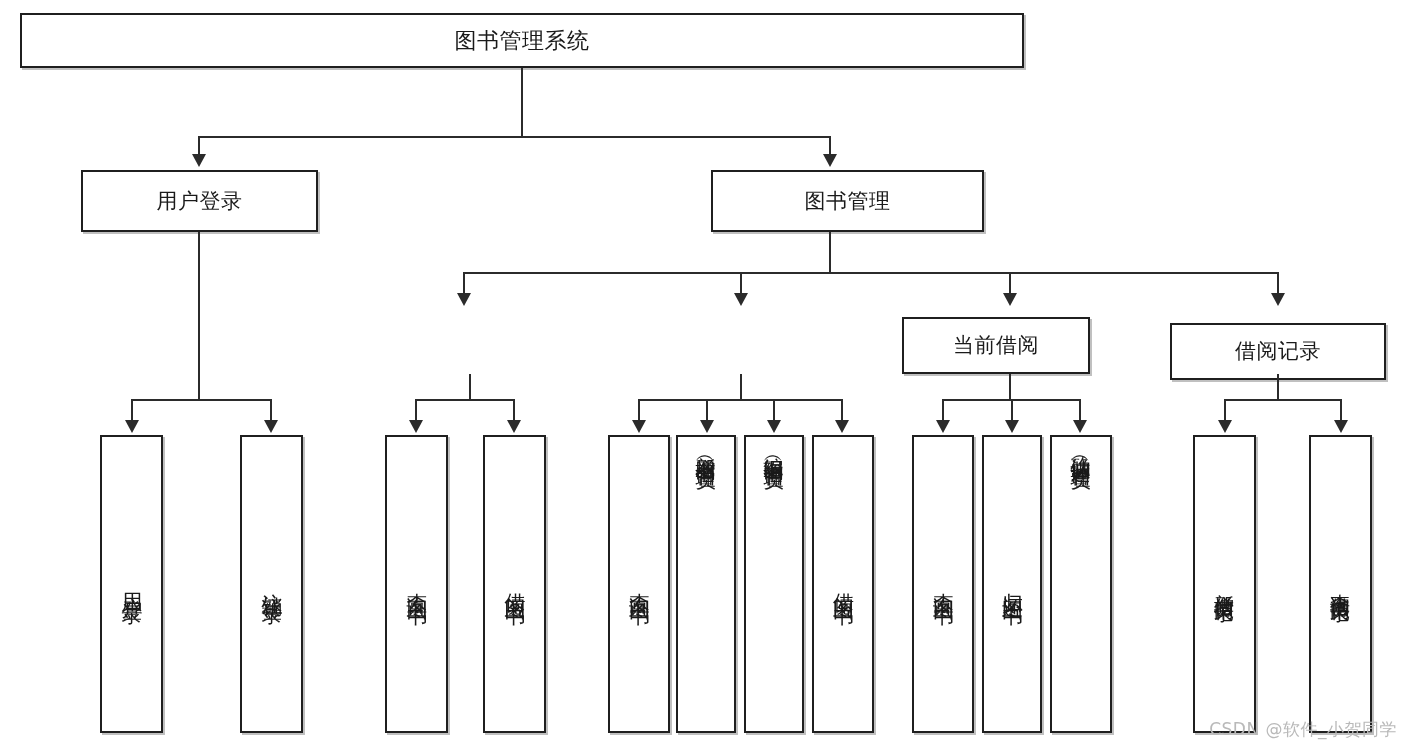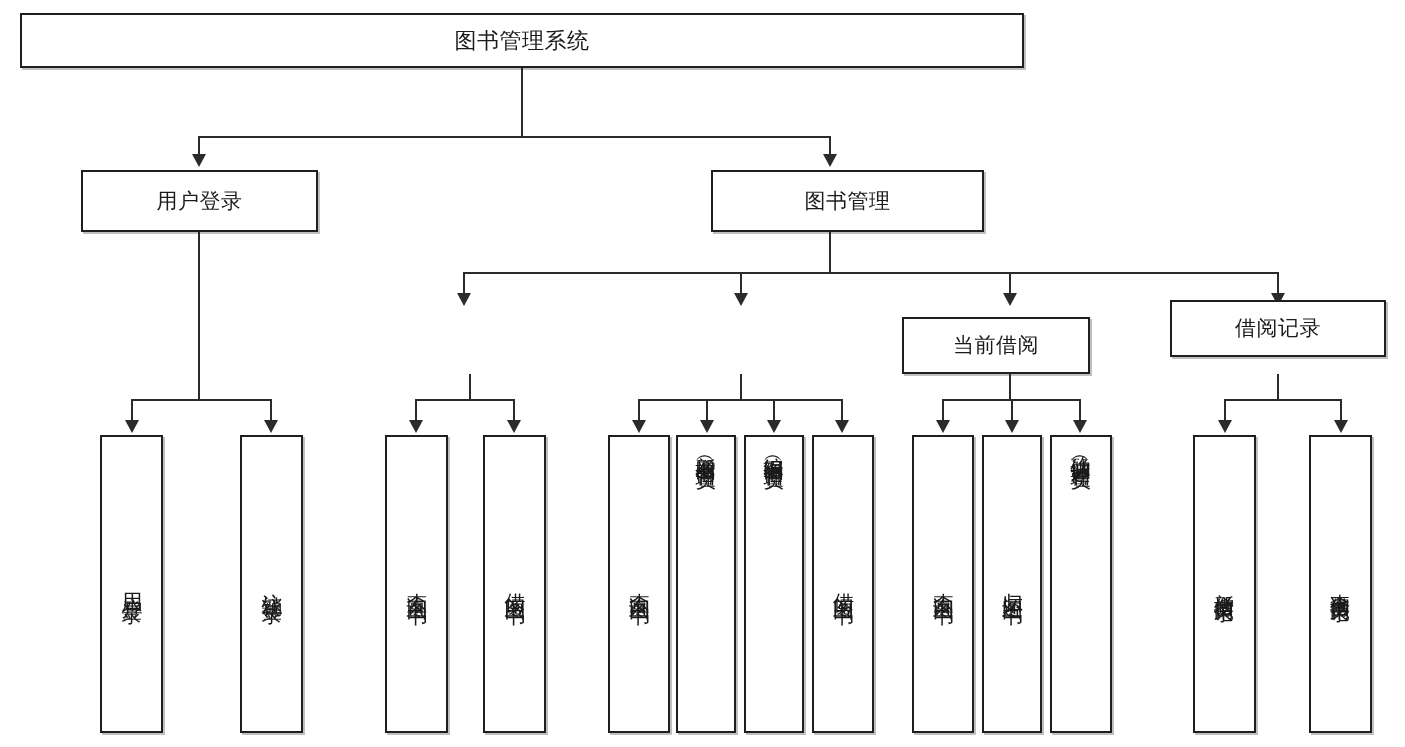--- a/index.html
+++ b/index.html
@@ -130,21 +130,21 @@
   <div class="vline" style="left:740px; top:272px; width:2px; height:24px;"></div>
   <div class="arrow" style="left:734px; top:293px;"></div>
   <div class="vline" style="left:1009px; top:272px; width:2px; height:24px;"></div>
   <div class="arrow" style="left:1003px; top:293px;"></div>
   <div class="vline" style="left:1277px; top:272px; width:2px; height:24px;"></div>
   <div class="arrow" style="left:1271px; top:293px;"></div>
 
   <div class="node horiz" style="left:902px; top:317px; width:188px; height:57px;">
     <span class="label">当前借阅</span>
   </div>
-  <div class="node horiz" style="left:1170px; top:300px; width:216px; height:57px;">
+  <div class="node horiz" style="left:1170px; top:323px; width:216px; height:57px;">
     <span class="label">借阅记录</span>
   </div>
 
   <div class="vline" style="left:469px; top:374px; width:2px; height:27px;"></div>
   <div class="hline" style="left:415px; top:399px; width:99px; height:2px;"></div>
   <div class="vline" style="left:415px; top:399px; width:2px; height:24px;"></div>
   <div class="arrow" style="left:409px; top:420px;"></div>
   <div class="vline" style="left:513px; top:399px; width:2px; height:24px;"></div>
   <div class="arrow" style="left:507px; top:420px;"></div>
 
@@ -212,14 +212,15 @@
     <span class="label">确认归还（管理员）</span>
   </div>
 
   <div class="node vert tall" style="left:1193px; top:435px; width:63px; height:298px;">
     <span class="label">新增借阅记录</span>
   </div>
   <div class="node vert tall" style="left:1309px; top:435px; width:63px; height:298px;">
     <span class="label">查询借阅记录</span>
   </div>
 
+  <div class="watermark">CSDN @软件_小贺同学</div>
 
 </div>
 
 </body></html>

